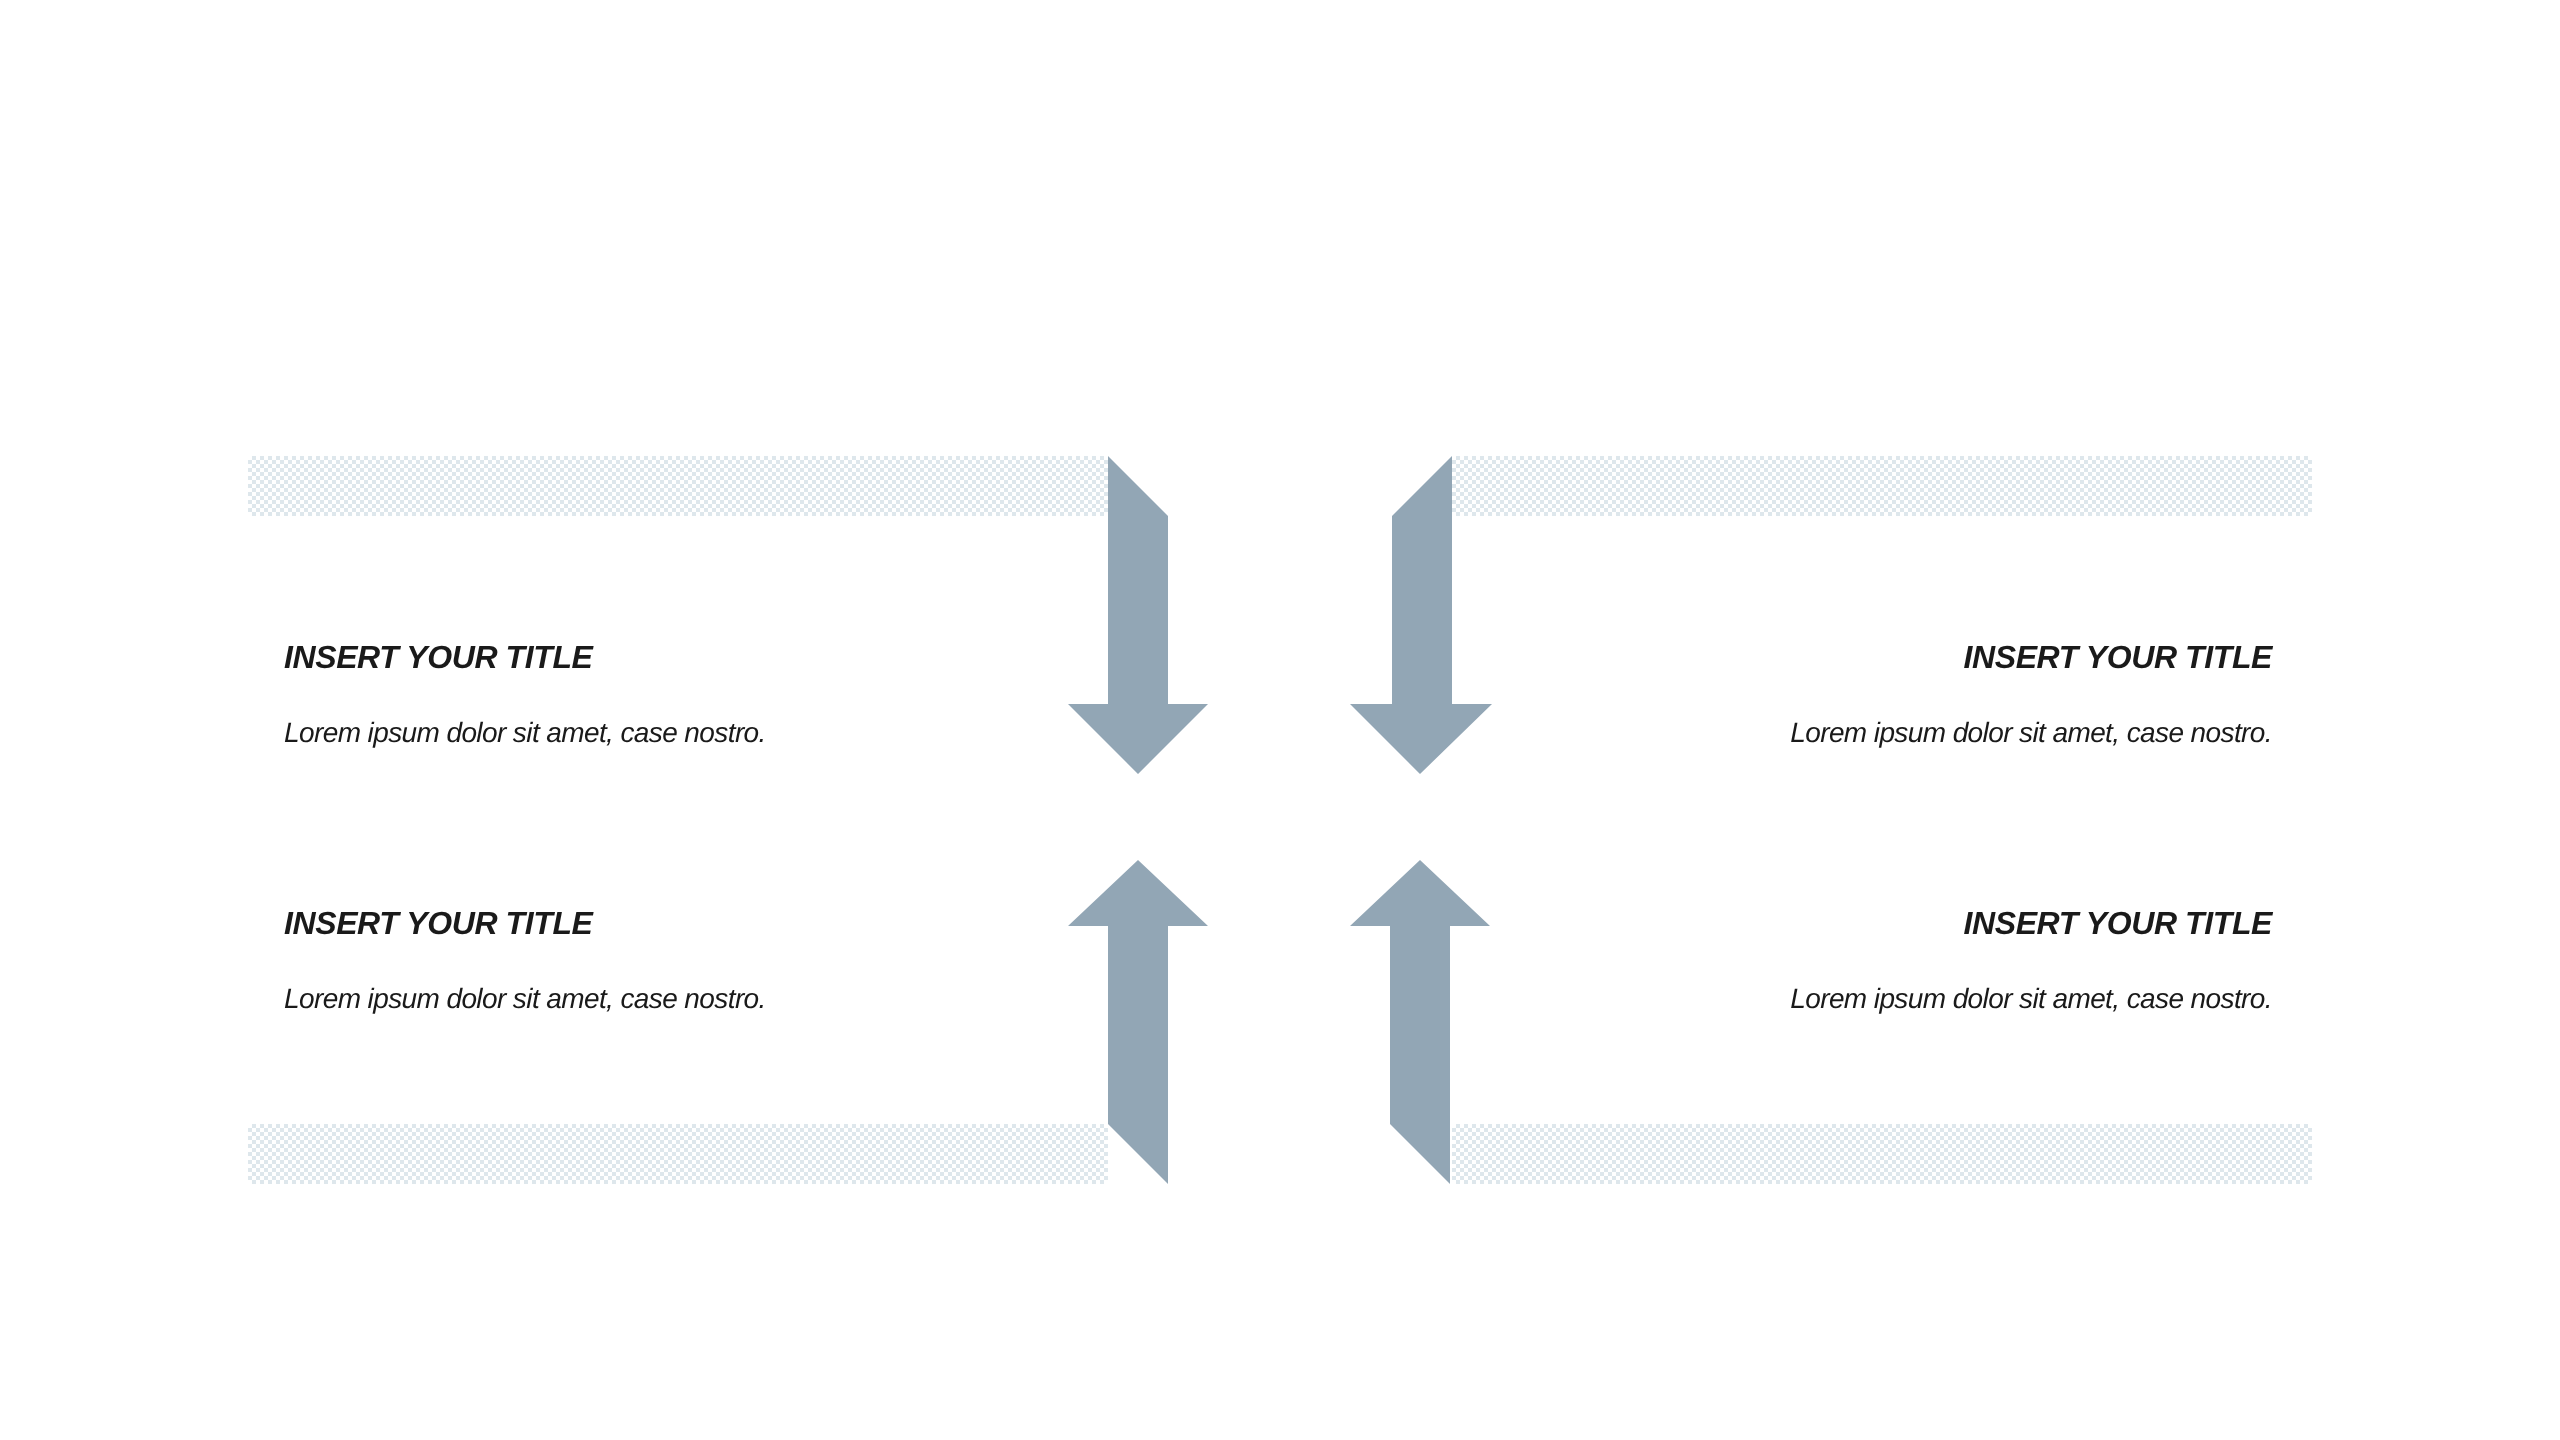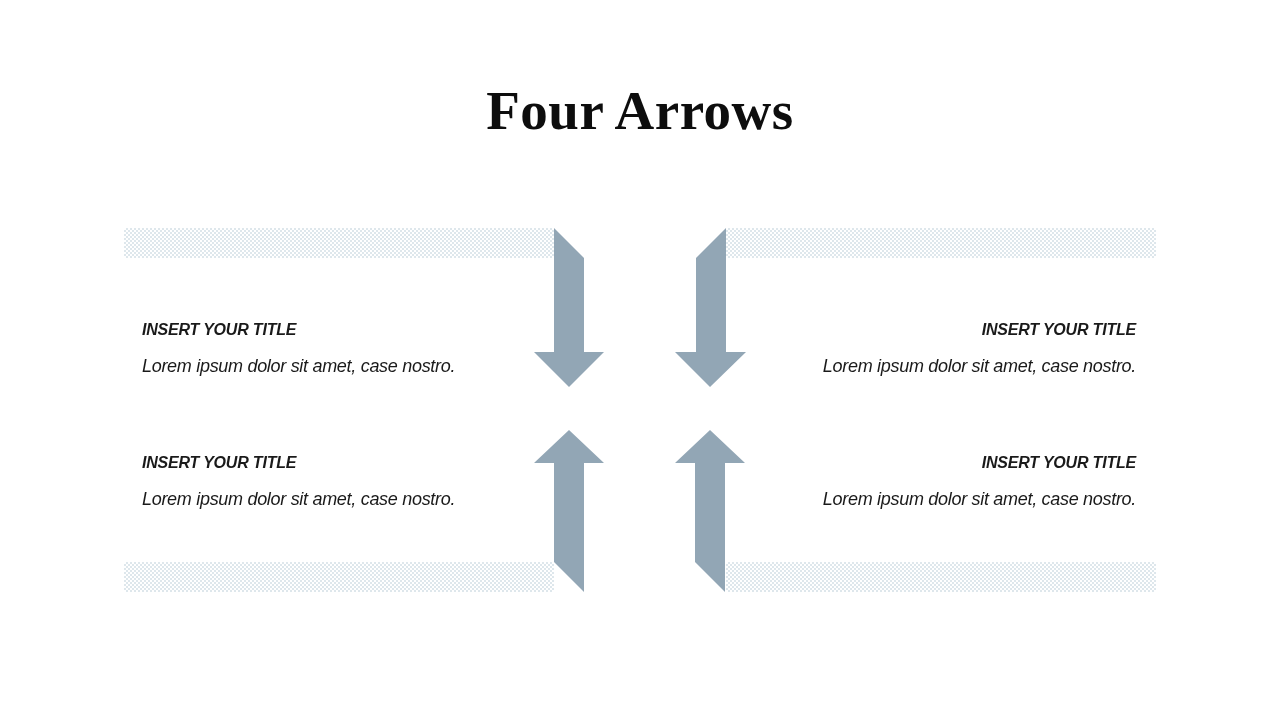--- a/index.html
+++ b/index.html
@@ -66,40 +66,39 @@
   .text-block .block-title {
     font-size: 16px;
     font-weight: 700;
     line-height: 20px;
     letter-spacing: -0.2px;
     color: var(--text-color, #1a1a1a);
     white-space: nowrap;
   }
   .text-block .block-body {
     margin-top: 15px;
-    font-size: 18px;
+    font-size: 14px;
     font-weight: 400;
     line-height: 22px;
     letter-spacing: -0.3px;
     color: var(--text-color, #1a1a1a);
     white-space: nowrap;
   }
   .text-block.left  { text-align: left; }
   .text-block.right { text-align: right; }
   .text-block.tl { left: 142px;  top: 320px; }
   .text-block.tr { right: 144px; top: 320px; }
   .text-block.bl { left: 142px;  top: 453px; }
   .text-block.br { right: 144px; top: 453px; }
 </style>
 </head>
 <body>
 
 <div class="slide">
 
-  <div class="slide-title">Four Arrows</div>
 
   <div class="bar tl"></div>
   <div class="bar tr"></div>
   <div class="bar bl"></div>
   <div class="bar br"></div>
 
   <svg class="arrows-layer" viewBox="0 0 1280 720" xmlns="http://www.w3.org/2000/svg">
     <polygon points="554,228 584,258 584,352 604,352 569,387 534,352 554,352"></polygon>
     <polygon points="726,228 726,352 746,352 710,387 675,352 696,352 696,258"></polygon>
     <polygon points="569,430 604,463 584,463 584,592 554,562 554,463 534,463"></polygon>

